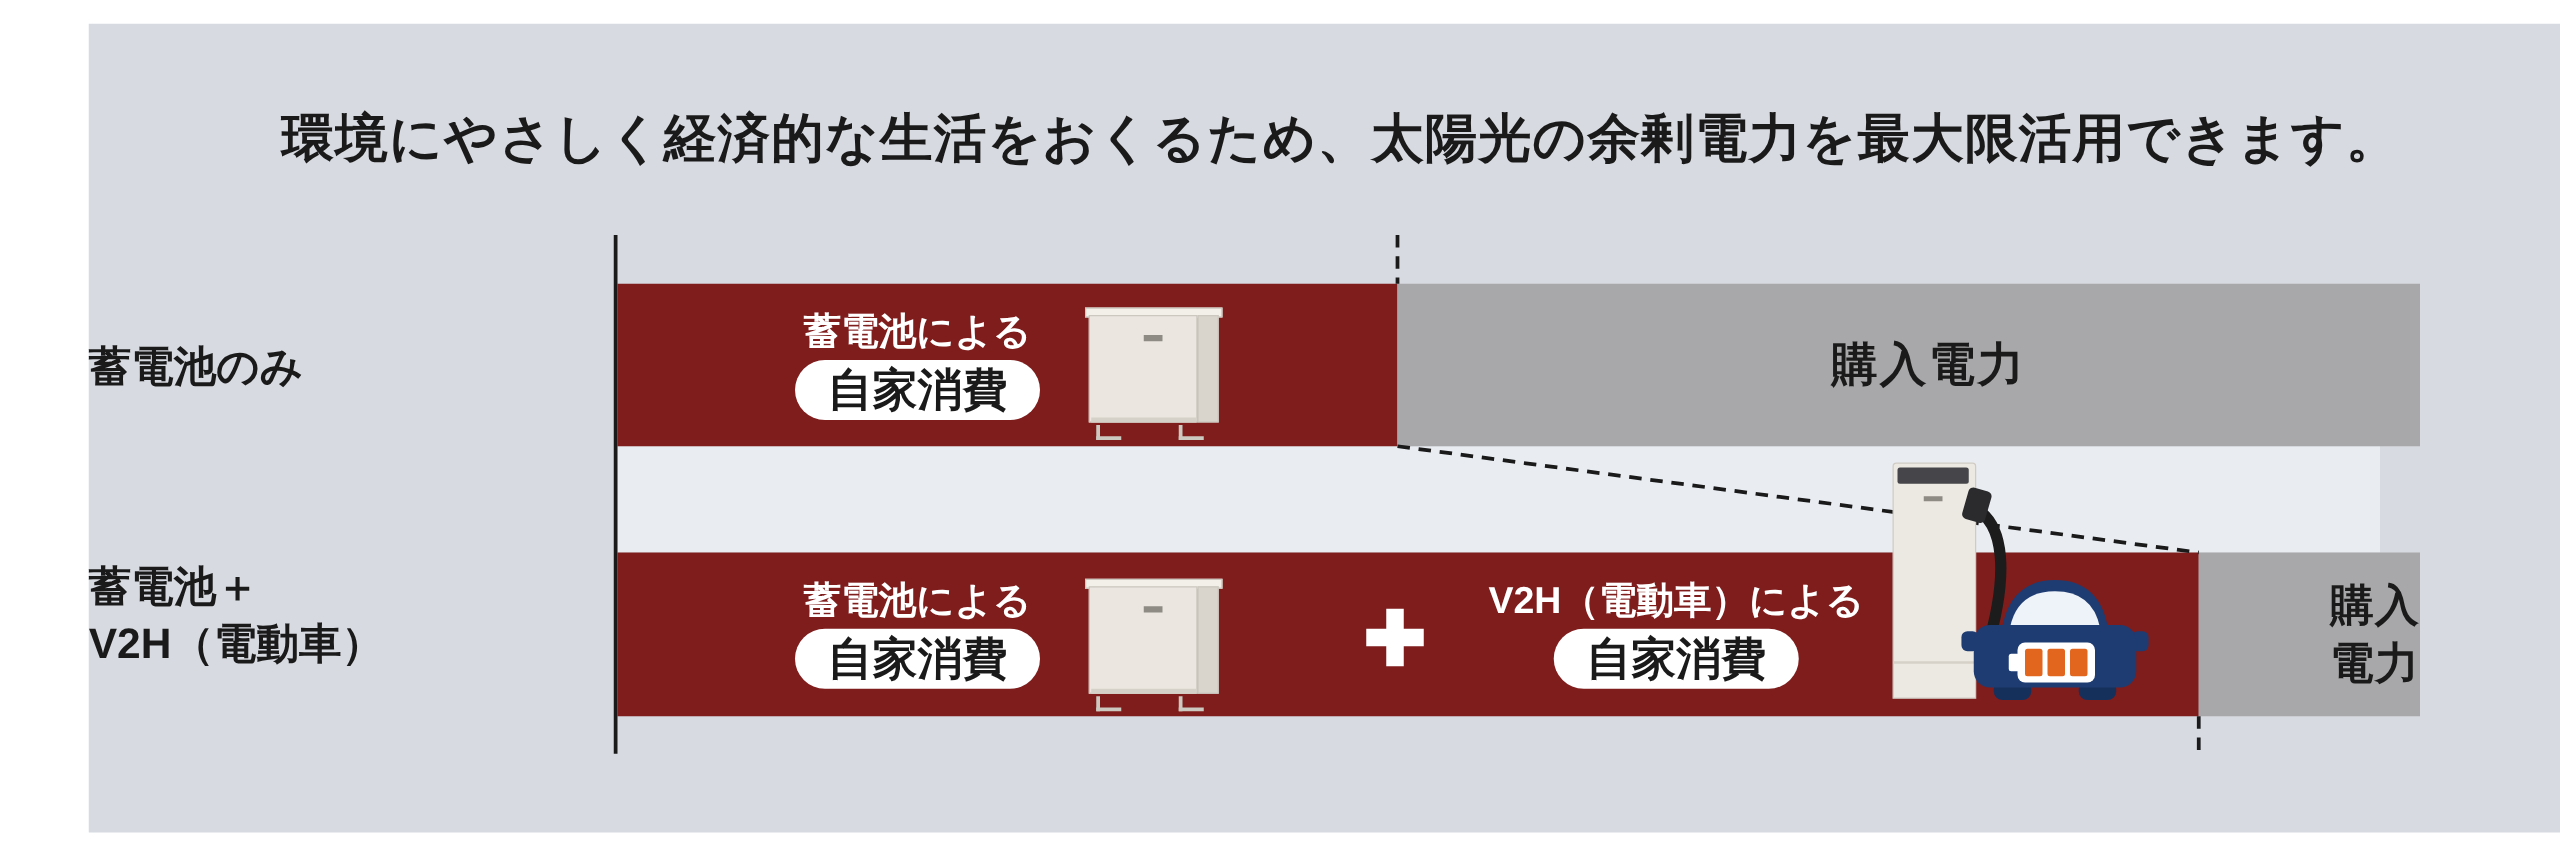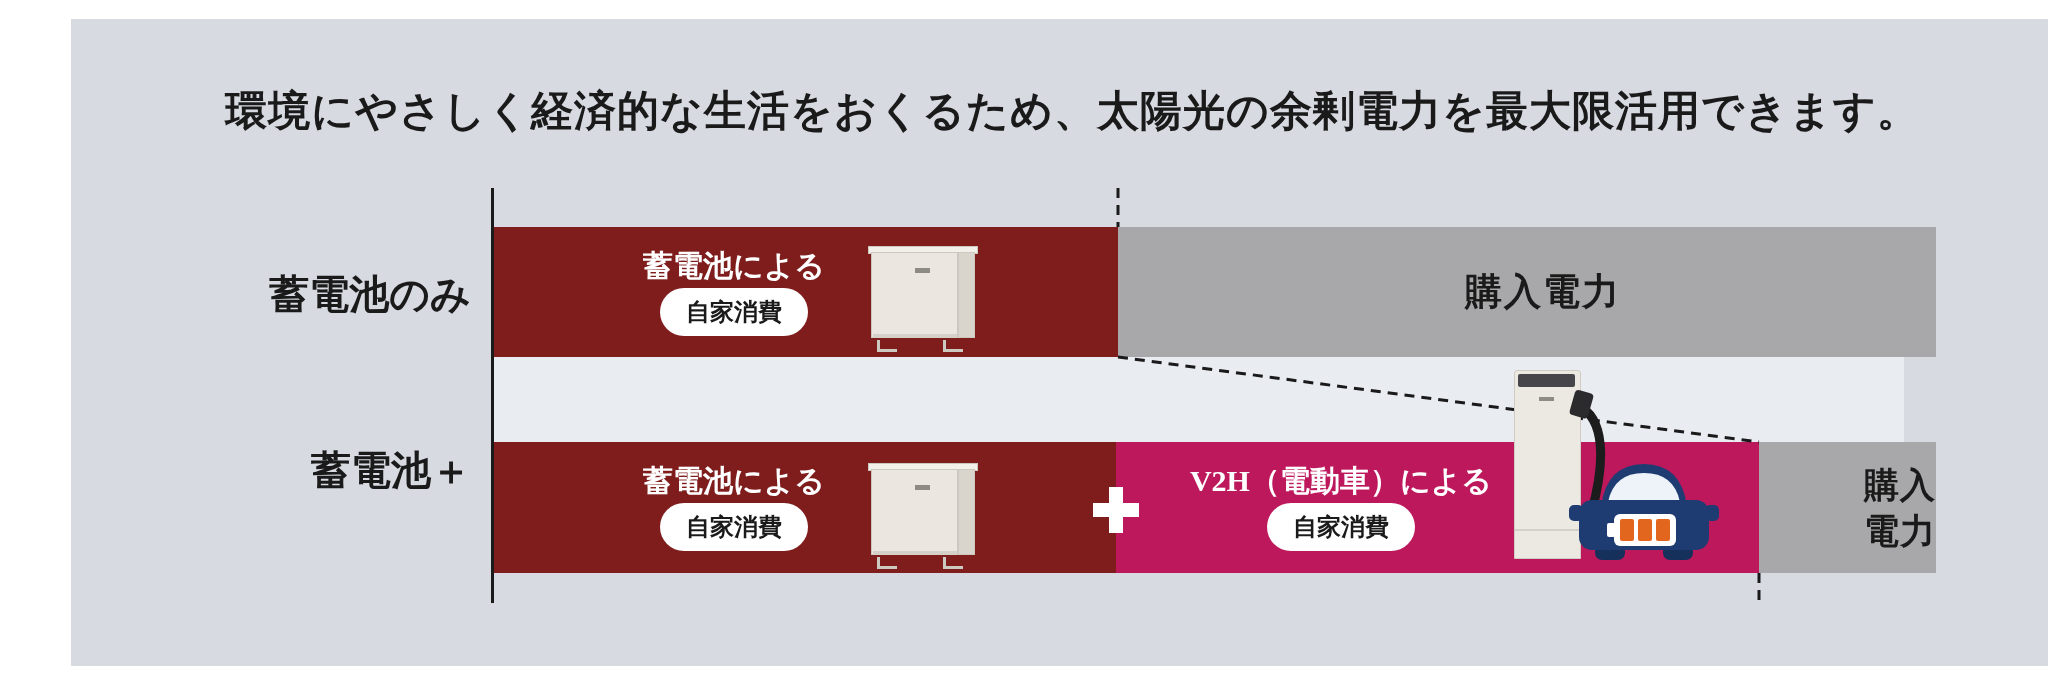--- a/index.html
+++ b/index.html
@@ -5,44 +5,44 @@
   html,body{margin:0;padding:0;background:#ffffff;}
   .canvas{position:relative;width:2048px;height:692px;background:#ffffff;overflow:hidden;
           font-family:"Liberation Sans","DejaVu Sans",sans-serif;color:#1a1a1a;}
   .panel{position:absolute;left:25px;top:19px;width:2003px;height:647px;background:#d7dae1;margin-left:46px;}
 
   
   .title{position:absolute;left:0;top:64px;width:100%;text-align:center;
          font-size:42px;font-weight:600;letter-spacing:1px;white-space:nowrap;}
 
   
-  .row-label{position:absolute;left:0;width:400px;text-align:right;font-weight:bold;
-             font-size:40px;line-height:45px;white-space:nowrap;}
+  .row-label{position:absolute;left:0;width:400px;font-weight:bold;
+             font-size:34px;line-height:45px;white-space:nowrap;}
   .row1-label{top:253px;}
   .row2-label{top:429px;}
 
   
   .bar-seg{position:absolute;}
   .gap-band{position:absolute;left:423px;top:338px;width:1410px;height:85px;background:#e9edf2;}
   .r1{top:208px;height:130px;}
   .r2{top:423px;height:131px;}
   .seg-battery{background:#7f1d1d;}
   .seg-purchased{background:#a8a8aa;padding-left:32px;}
-  .seg-v2h{background:#be185d;font-family:Liberation Serif, serif;}
+  .seg-v2h{background:#7f1d1d;}
   .r1.seg-battery{left:423px;width:624px;}
   .r1.seg-purchased{left:1047px;width:786px;display:flex;align-items:center;justify-content:center;}
   .r2.seg-battery{left:423px;width:622px;}
   .r2.seg-v2h{left:1045px;width:643px;}
   .r2.seg-purchased{left:1688px;width:145px;display:flex;flex-direction:column;align-items:flex-end;justify-content:center;}
 
   .seg-caption-col{position:absolute;left:130px;top:22px;width:220px;text-align:center;}
   .seg-v2h .seg-caption-col{left:40px;top:22px;width:370px;}
   .seg-caption{color:#ffffff;font-weight:bold;font-size:30px;line-height:34px;white-space:nowrap;}
   .badge{display:inline-block;margin-top:5px;background:#ffffff;color:#1a1a1a;font-weight:bold;
-         font-size:24px;line-height:38px;padding:5px 26px;border-radius:30px;white-space:nowrap;}
+         font-size:36px;line-height:38px;padding:5px 26px;border-radius:30px;white-space:nowrap;}
   .purchased-text{font-weight:bold;font-size:37px;letter-spacing:2px;white-space:nowrap;}
   .purchased-text.small{font-size:35px;line-height:46px;letter-spacing:1px;}
 
   
   .plus-icon{position:absolute;left:-23px;top:45px;width:46px;height:46px;}
   .plus-icon::before{content:"";position:absolute;left:0;top:16px;width:46px;height:14px;background:#ffffff;}
   .plus-icon::after{content:"";position:absolute;left:16px;top:0;width:14px;height:46px;background:#ffffff;}
 
   
   .bat-unit{position:absolute;width:103px;height:104px;}
@@ -77,20 +77,21 @@
     <div class="title">環境にやさしく経済的な生活をおくるため、太陽光の余剰電力を最大限活用できます。</div>
 
     <div class="gap-band"></div>
 
     <div class="row-label row1-label">
       <span>蓄電池のみ</span>
     </div>
 
     <div class="row-label row2-label">
       <div>蓄電池＋</div>
+      <div>V2H（電動車）</div>
     </div>
 
     <div class="bar-seg r1 seg-battery">
       <div class="seg-caption-col">
         <div class="seg-caption">蓄電池による</div>
         <span class="badge">自家消費</span>
       </div>
       <div class="bat-unit">
         <div class="bat-lid"></div>
         <div class="bat-front"></div>

